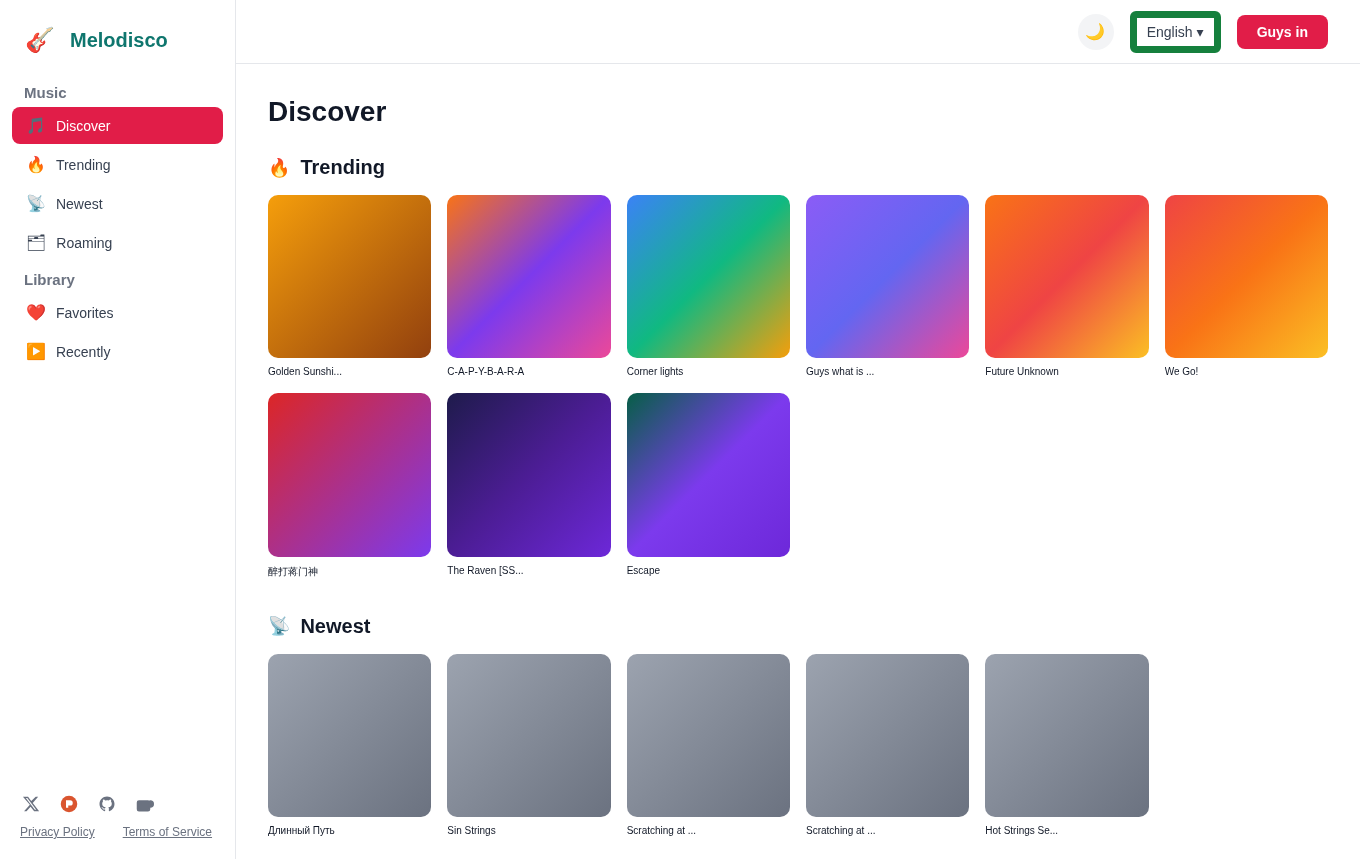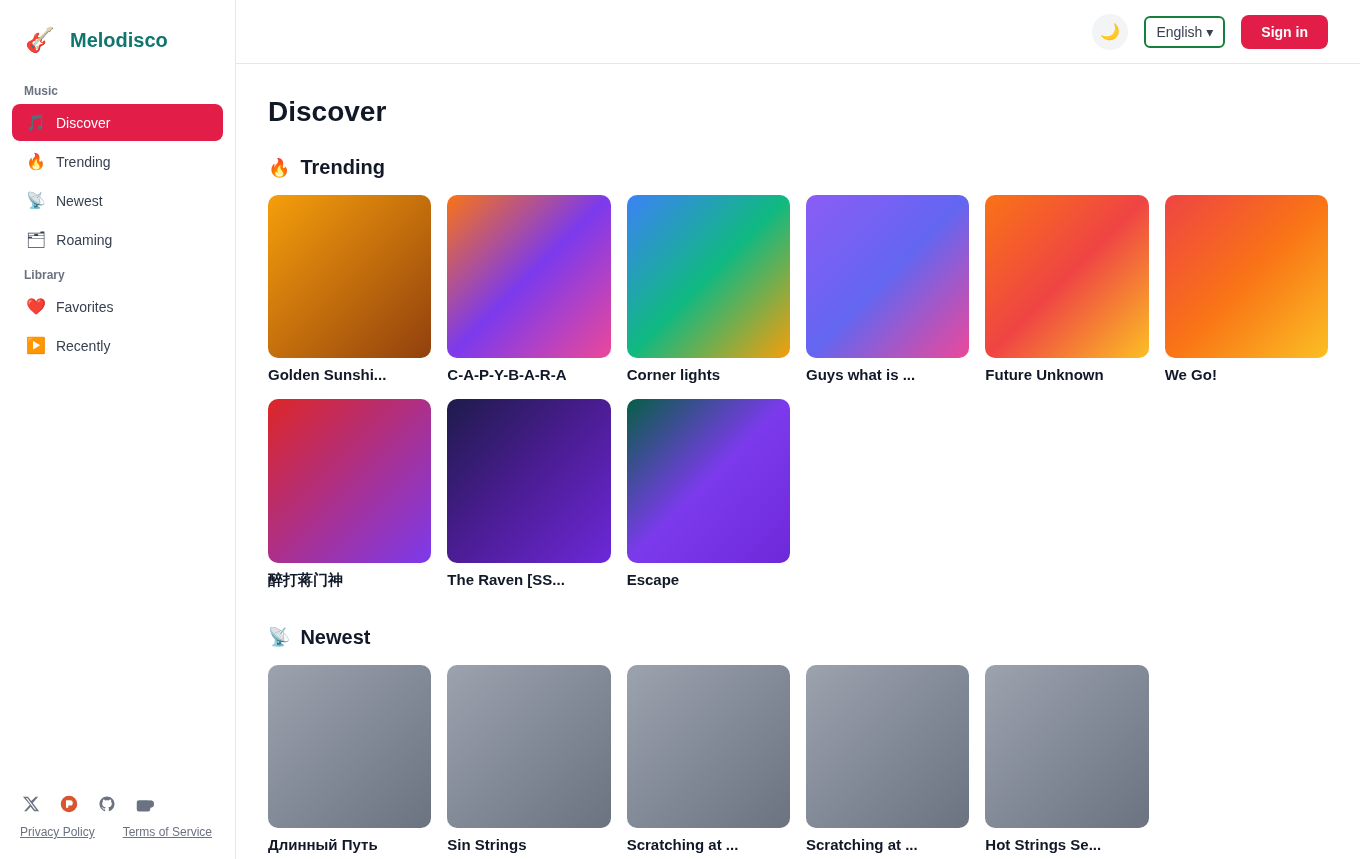--- a/index.html
+++ b/index.html
@@ -27,21 +27,21 @@
     .logo-icon {
       width: 40px;
       height: 40px;
     }
     .logo-text {
       font-size: 20px;
       font-weight: 700;
       color: #0f766e;
     }
     .sidebar-section-label {
-      font-size: 12px;
+      font-size: 15px;
       font-weight: 600;
       color: #6b7280;
       padding: 0 12px;
       margin-bottom: 6px;
     }
     .sidebar-item {
       display: flex;
       align-items: center;
       gap: 10px;
       padding: 9px 14px;
@@ -126,21 +126,21 @@
     .lang-selector {
       display: flex;
       align-items: center;
       gap: 4px;
       font-size: 14px;
       font-weight: 500;
       color: #374151;
       cursor: pointer;
       padding: 6px 10px;
       border-radius: 6px;
-      border: 2px solid #15803d;
+      border: 7px solid #15803d;
     }
     .sign-in-btn {
       background: #e11d48;
       color: #fff;
       border: none;
       border-radius: 8px;
       padding: 9px 20px;
       font-size: 14px;
       font-weight: 600;
       cursor: pointer;
@@ -188,22 +188,22 @@
       object-fit: cover;
       margin-bottom: 8px;
       background: #e5e7eb;
       overflow: hidden;
       display: flex;
       align-items: center;
       justify-content: center;
       font-size: 48px;
     }
     .music-card-title {
-      font-size: 15px;
-      font-weight: 700;
+      font-size: 10px;
+      font-weight: 400;
       color: #111827;
       white-space: nowrap;
       overflow: hidden;
       text-overflow: ellipsis;
     }
 
     
     .img-golden { background: linear-gradient(135deg, #f59e0b, #92400e); }
     .img-capybara { background: linear-gradient(135deg, #f97316, #7c3aed, #ec4899); }
     .img-corner { background: linear-gradient(135deg, #3b82f6, #10b981, #f59e0b); }
@@ -295,21 +295,21 @@
 </aside>
 
 <div class="main">
 
   <div class="topbar">
     <div class="theme-toggle">🌙</div>
     <div class="lang-selector">
       <span>English</span>
       <span>▾</span>
     </div>
-    <button class="sign-in-btn">Sign in</button>
+    <button class="sign-in-btn">Guys in</button>
   </div>
 
   <div class="content">
     <h1 class="page-title">Discover</h1>
 
     <div class="section-header">
       <span class="section-icon">🔥</span>
       <span class="section-title">Trending</span>
     </div>
     <div class="music-grid" id="trending-grid">

